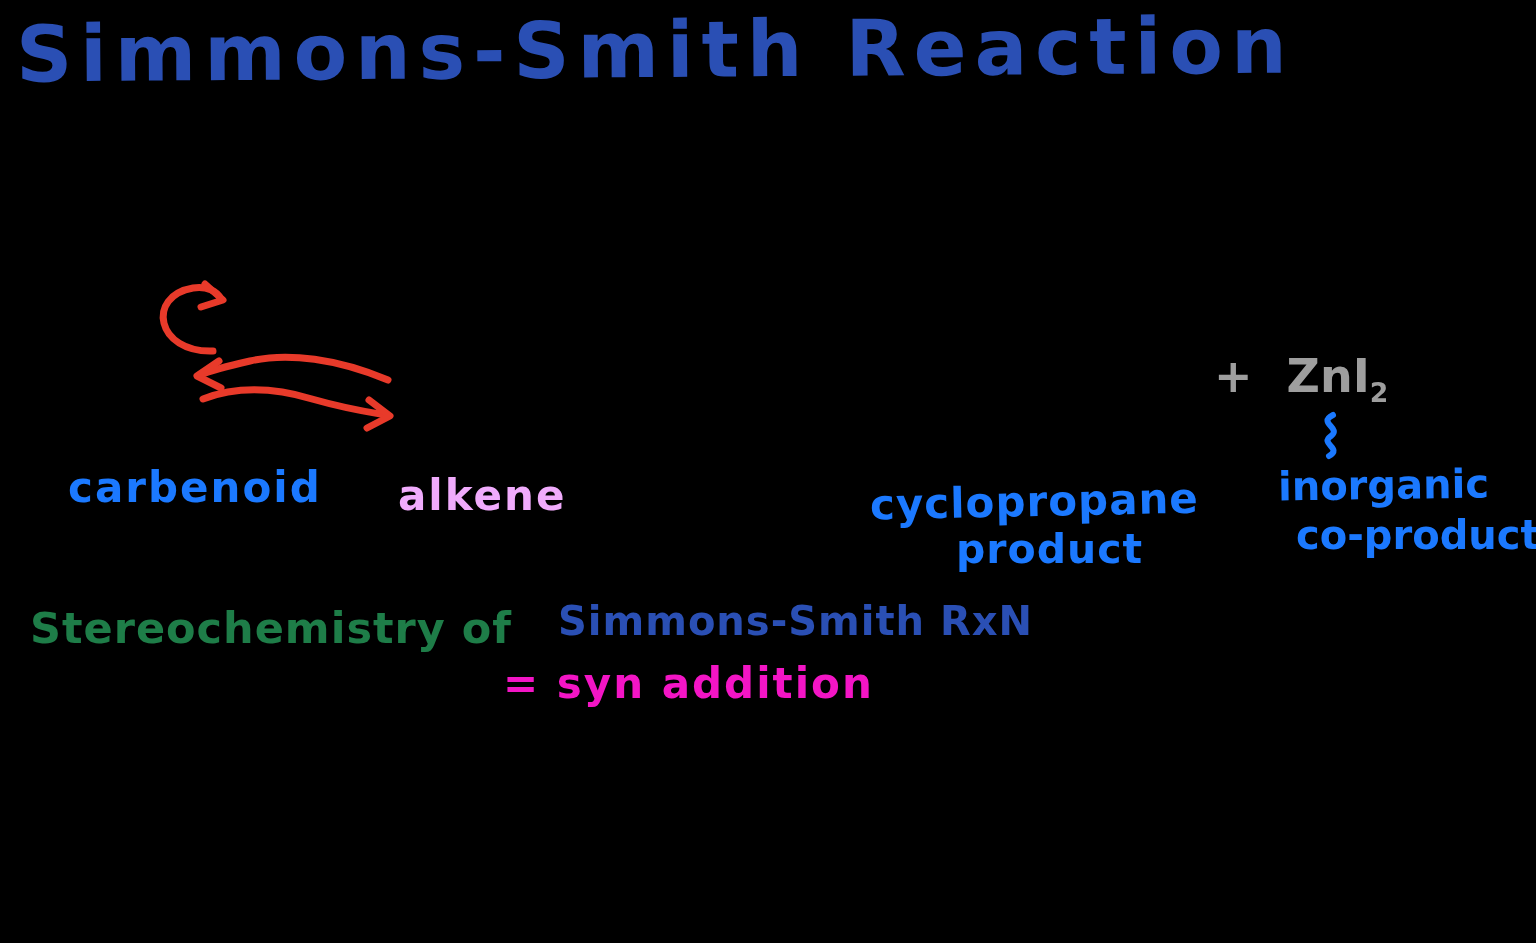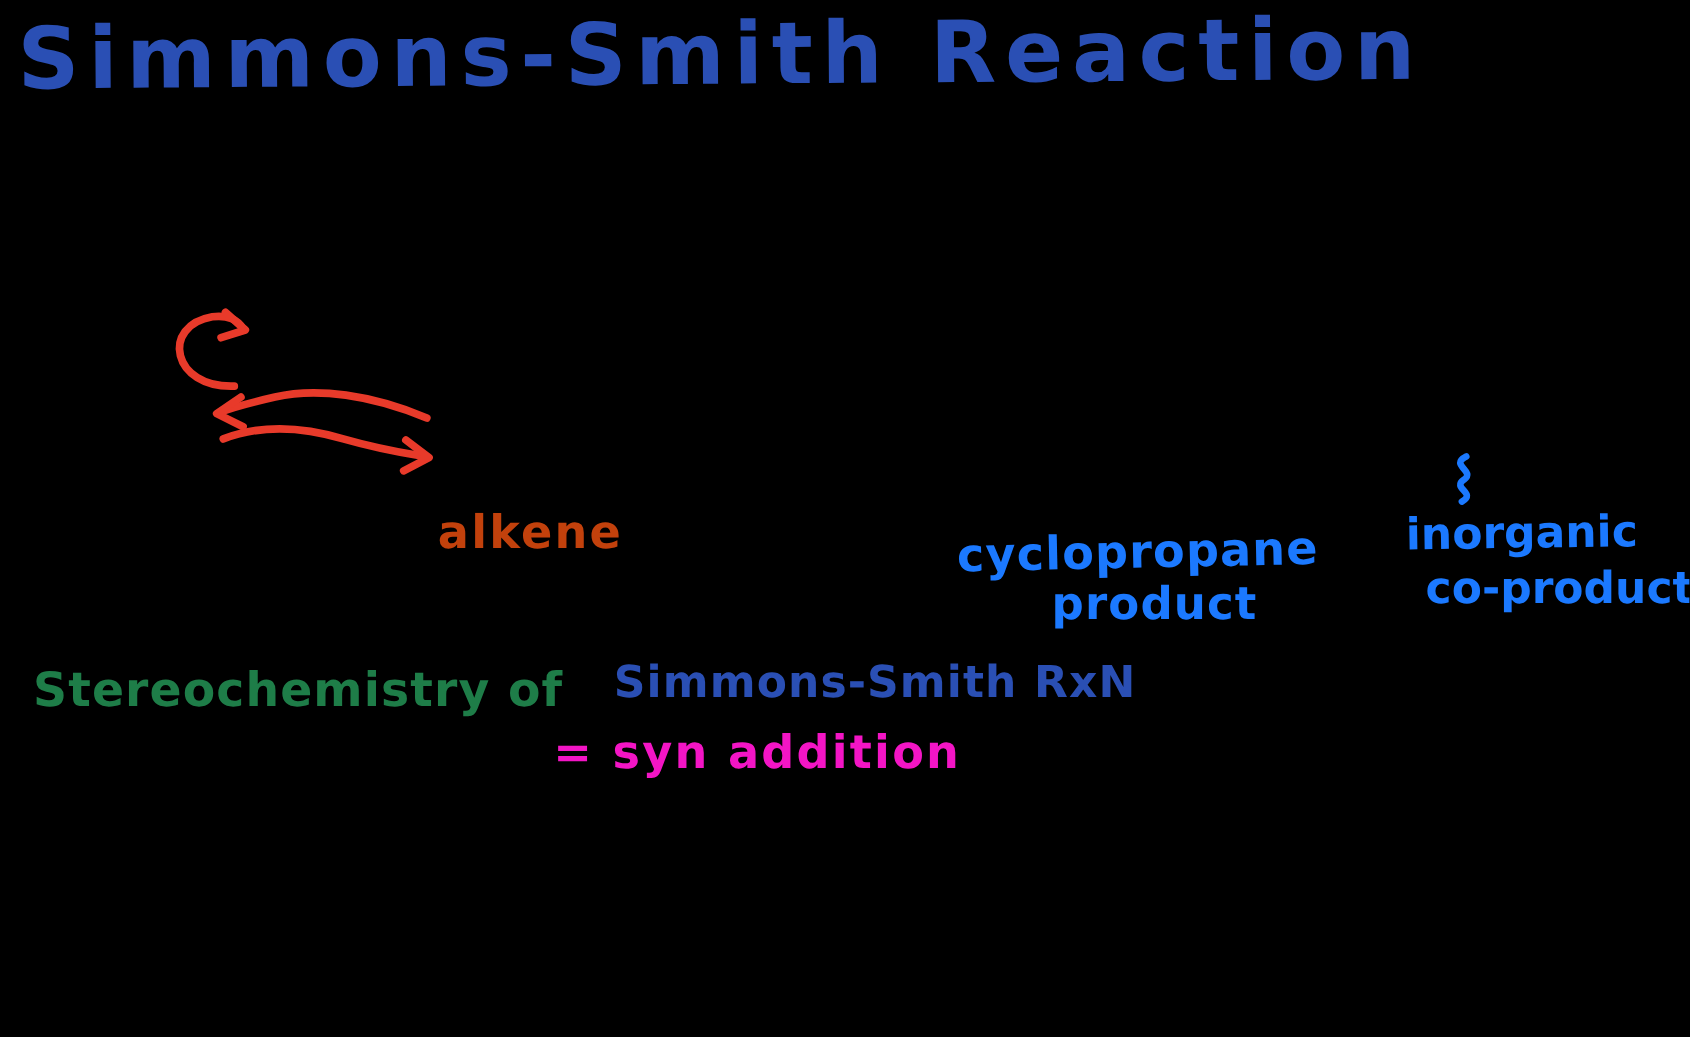--- a/index.html
+++ b/index.html
@@ -78,27 +78,31 @@
       <path d="M 636 889 L 978 889"></path>
       <path d="M 640 889 L 640 866"></path>
       <path d="M 630 877 L 640 862 L 650 877"></path>
       <path d="M 969 889 L 969 866"></path>
       <path d="M 959 877 L 969 862 L 979 877"></path>
     </g>
   </svg>
 
   <div class="txt title" style="color: rgb(42, 79, 180);">Simmons-Smith Reaction</div>
 
+  <div class="txt carbenoid" style="color: rgb(27, 121, 255);">carbenoid</div>
 
-  <div class="txt alkene" style="color: #c2410c;">alkene</div>
+  <div class="txt alkene" style="color: #f0abfc; margin-top: 12px;">alkene</div>
 
   <div class="txt cycloprop" style="color: rgb(27, 121, 255);">cyclopropane</div>
 
   <div class="txt cycloprod" style="color: rgb(27, 121, 255);">product</div>
 
+  <div class="txt zni2" style="color: rgb(158, 158, 158);">
+    <span class="plus">+</span><span>ZnI</span><sub>2</sub>
+  </div>
 
   <div class="txt inorganic" style="color: rgb(27, 121, 255);">inorganic</div>
 
   <div class="txt coproduct" style="color: rgb(27, 121, 255);">co-product</div>
 
   <div class="txt stereo-green" style="color: rgb(30, 125, 72);">Stereochemistry of</div>
 
   <div class="txt stereo-blue" style="color: rgb(42, 79, 180);">Simmons-Smith RxN</div>
 
   <div class="txt syn" style="color: rgb(243, 21, 197);">= syn addition</div>

